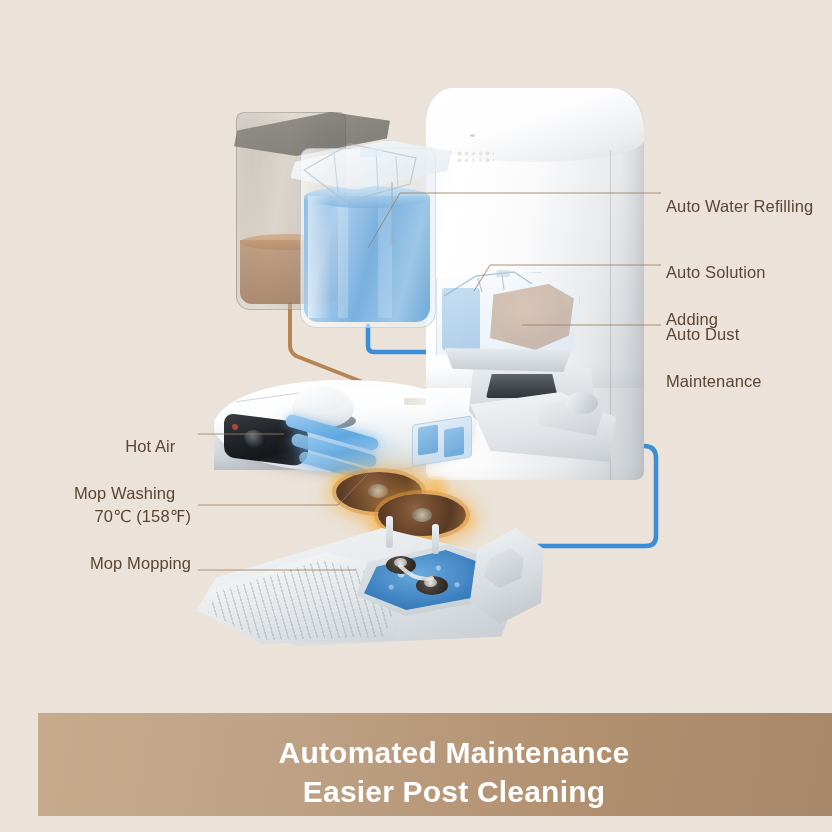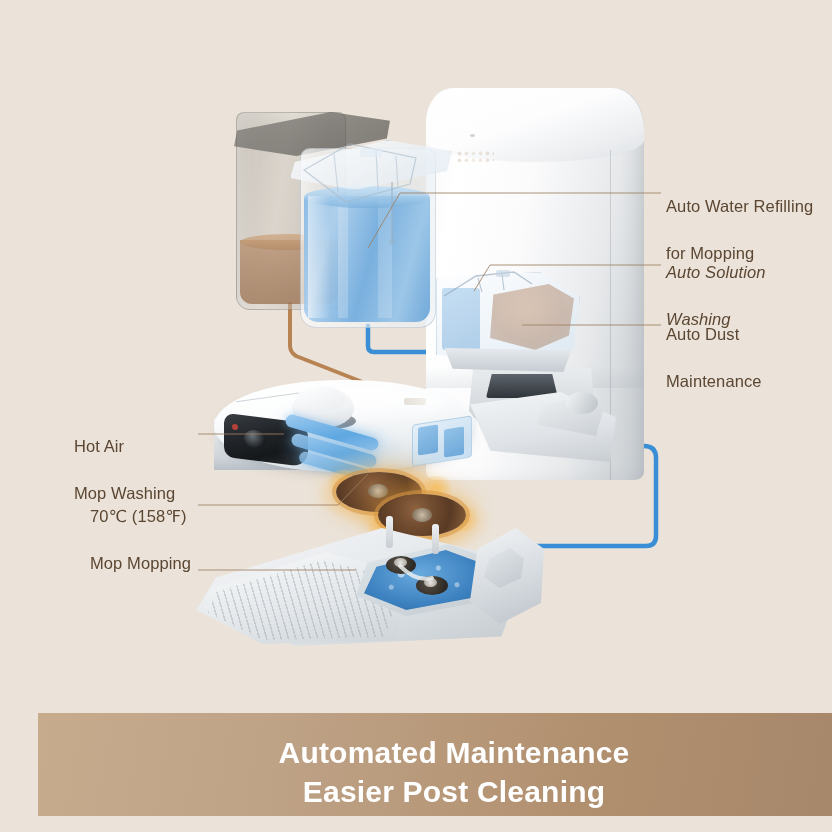--- a/index.html
+++ b/index.html
@@ -7,21 +7,21 @@
   body{
     width:832px;height:832px;overflow:hidden;position:relative;
     font-family:"Liberation Sans","DejaVu Sans",sans-serif;
     background:#ebe3d9;
   }
   #stage{position:absolute;inset:0;width:832px;height:816px;overflow:hidden;margin-left:38px;}
 
   
   .callout{position:absolute;color:#5a4632;font-size:16.5px;line-height:1.42;
            letter-spacing:.1px;white-space:pre-line;font-weight:400;}
-  .callout.left{text-align:left;}
+  .callout.left{text-align:right;}
 
   
   #banner{position:absolute;left:0;top:713px;width:832px;height:119px;
     background:linear-gradient(100deg,#c6ab8d 0%,#bfa387 28%,#b1906f 65%,#a6866a 100%);
     display:flex;flex-direction:column;align-items:center;justify-content:center;}
   #banner .bl{color:#fff;font-weight:bold;font-size:30px;line-height:1.28;
               letter-spacing:.2px;text-align:center;}
 
   
   .piece{position:absolute;}
@@ -324,25 +324,24 @@
 
     <path d="M160,434 L246,434" fill="none" stroke="#9c7f60" stroke-width="1" opacity=".85"></path>
 
     <path d="M160,505 L300,505 L330,474" fill="none" stroke="#9c7f60" stroke-width="1" opacity=".85"></path>
 
     <path d="M160,570 L318,570" fill="none" stroke="#9c7f60" stroke-width="1" opacity=".85"></path>
   </svg>
 
   <div class="callout" style="left:628px;top:172px;">
     <div>Auto Water Refilling</div>
-    <div>for Mopping</div>
-  </div>
-  <div class="callout" style="left:628px;top:238px;font-style:italic;">
+  </div>
+  <div class="callout" style="left:628px;top:238px;">
     <div>Auto Solution</div>
-    <div>Washing</div>
+    <div>Adding</div>
   </div>
   <div class="callout" style="left:628px;top:300px;">
     <div>Auto Dust</div>
     <div>Maintenance</div>
   </div>
 
   <div class="callout left" style="left:36px;top:412px;">
     <div>Hot Air</div>
     <div>Mop Washing</div>
   </div>

